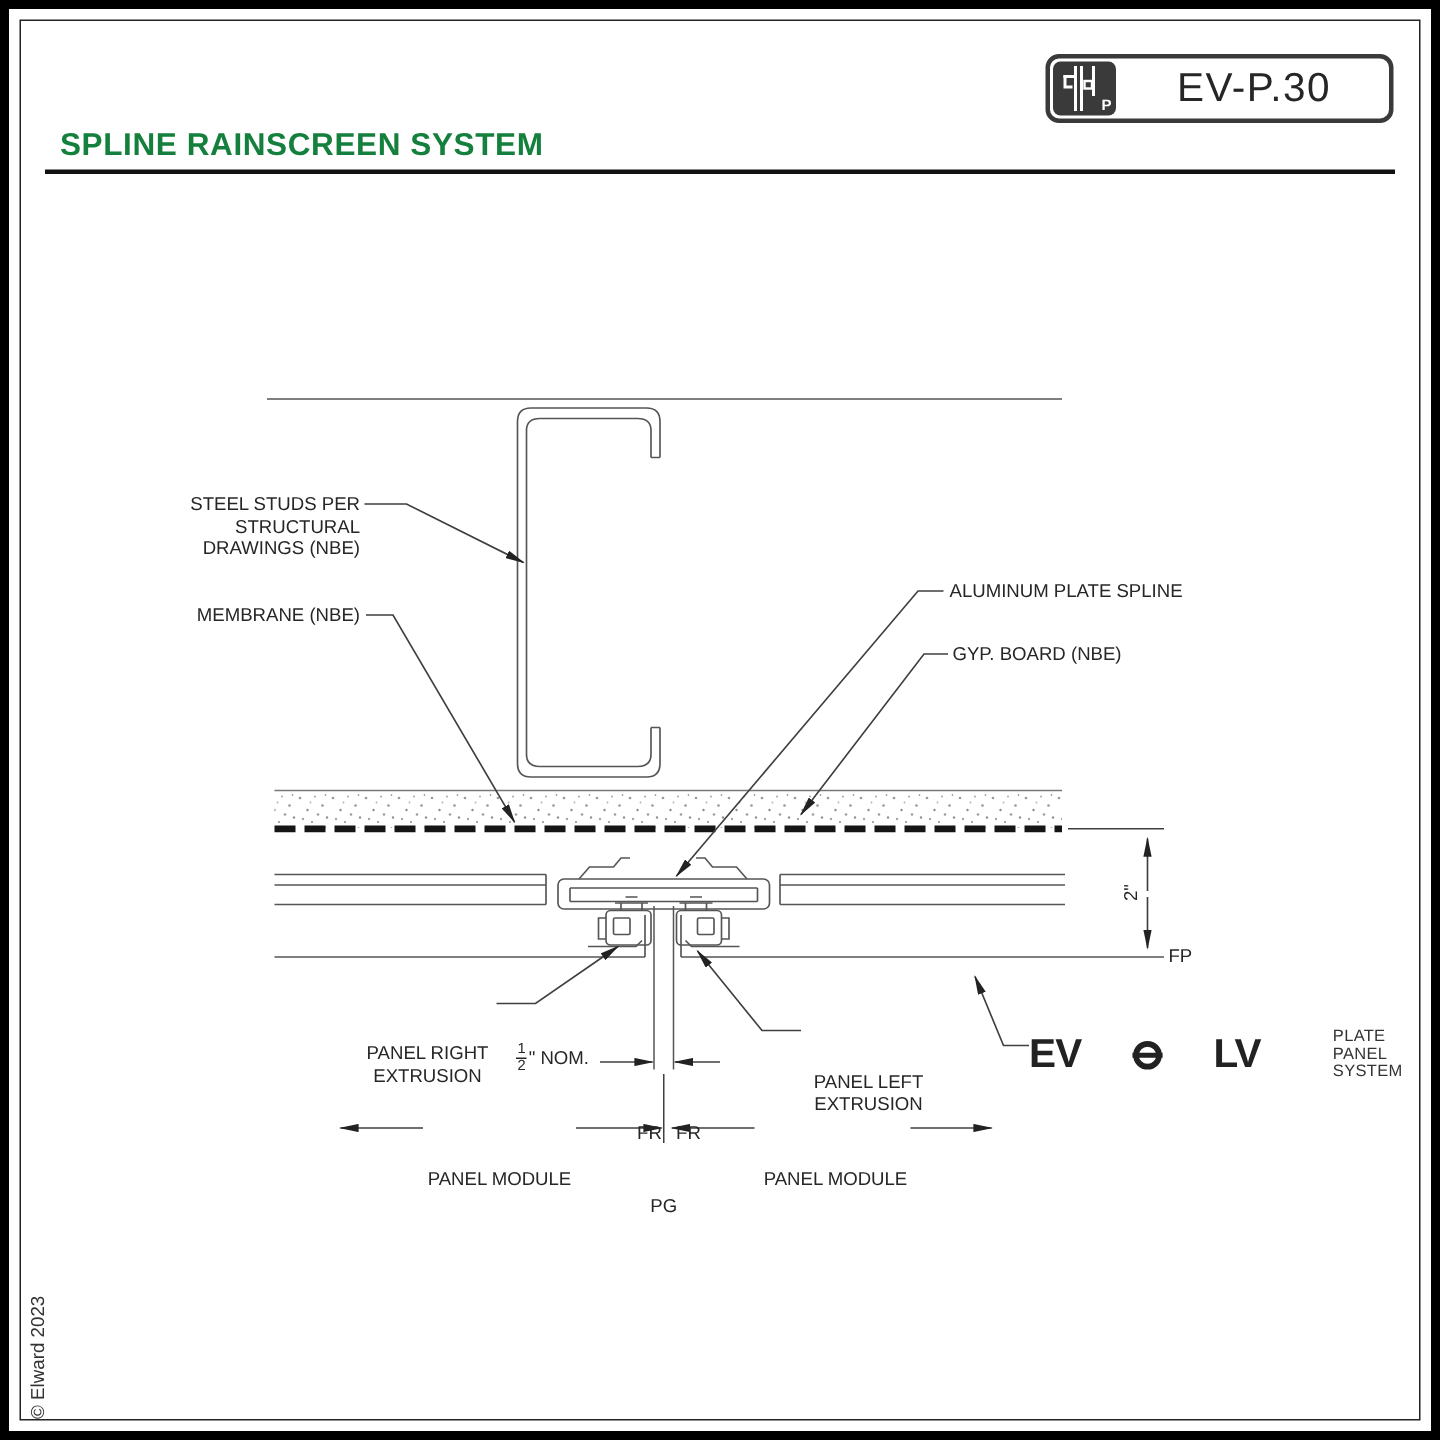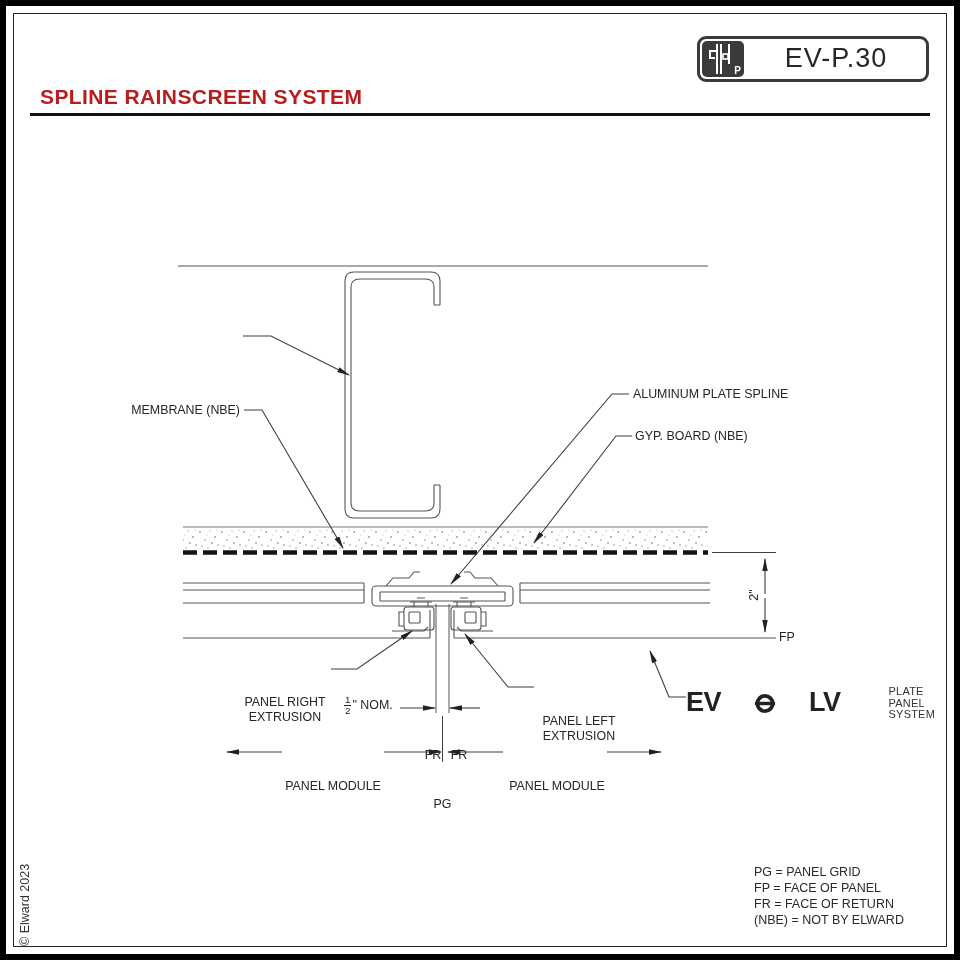--- a/index.html
+++ b/index.html
@@ -11,21 +11,21 @@
   .lbl{position:absolute;font-size:12.4px;line-height:14.7px;color:#262626;white-space:pre-line;}
   .ra{text-align:right;}
   .ctr{text-align:center;margin-top:34px;}
   
   .badge{position:absolute;left:697px;top:36px;width:232px;height:46px;border:3px solid #3a3a3a;
          border-radius:9px;display:flex;align-items:center;box-sizing:border-box;background:#fff;}
   .badge-logo{position:relative;width:42px;height:36px;margin:2px;background:#3a3a3a;border-radius:5px;flex:none;}
   .badge-logo .pletter{position:absolute;right:3px;bottom:1px;color:#fff;font-size:10px;font-weight:bold;}
   .badge-code{flex:1;text-align:center;font-size:27px;letter-spacing:1px;color:#262626;font-weight:500;
               transform:translateY(-1px);}
-  .page-title{position:absolute;left:40px;top:85px;font-size:21px;font-weight:bold;letter-spacing:0.4px;color:#b91c1c;}
+  .page-title{position:absolute;left:40px;top:85px;font-size:21px;font-weight:bold;letter-spacing:0.4px;color:#15803d;}
   .title-rule{position:absolute;left:30px;top:113px;width:900px;height:3px;background:#111;}
   
   .halfnom{position:absolute;left:344px;top:695px;display:flex;align-items:center;font-size:12.4px;color:#262626;}
   .frac{display:inline-block;text-align:center;font-size:9.8px;line-height:1.02;margin-right:1px;}
   .frac .num{display:block;border-bottom:1px solid #262626;padding:0 1px;}
   .frac .den{display:block;}
   
   .dim2{position:absolute;left:741px;top:585px;width:32px;height:20px;transform:rotate(-90deg);
         font-size:12.4px;text-align:center;color:#262626;}
   .copyright{position:absolute;left:18px;top:946px;transform-origin:0 0;transform:rotate(-90deg);
@@ -150,20 +150,23 @@
       <path d="M384,752 H441" marker-end="url(#arr)"></path>
       <path d="M503,752 H448" marker-end="url(#arr)"></path>
       <path d="M607,752 H661" marker-end="url(#arr)"></path>
 
       <path d="M712,552.5 H776" stroke-width="1"></path>
       <path d="M765,594 V559" marker-end="url(#arr)"></path>
       <path d="M765,598 V632" marker-end="url(#arr)"></path>
     </g>
   </svg>
 
+  <div class="lbl ra" style="left:55px;top:329px;width:185px;">STEEL STUDS PER
+STRUCTURAL
+DRAWINGS (NBE)</div>
   <div class="lbl ra" style="left:55px;top:403px;width:185px;">MEMBRANE (NBE)</div>
   <div class="lbl" style="left:633px;top:387px;width:170px;">ALUMINUM PLATE SPLINE</div>
   <div class="lbl" style="left:635px;top:429px;width:140px;">GYP. BOARD (NBE)</div>
   <div class="lbl ctr" style="left:240px;top:661px;width:90px;">PANEL RIGHT
 EXTRUSION</div>
   <div class="lbl ctr" style="left:533px;top:680px;width:92px;">PANEL LEFT
 EXTRUSION</div>
 
   <div class="halfnom">
     <span class="frac">
@@ -186,22 +189,16 @@
       <circle cx="11.5" cy="11.5" r="8" fill="none" stroke="#222" stroke-width="4"></circle>
       <path d="M1,11.5 H22" stroke="#222" stroke-width="3.6"></path>
     </svg>
     <span class="bold">LV</span>
     <div class="tagline">
       <div>PLATE PANEL</div>
       <div>SYSTEM</div>
     </div>
   </div>
 
-  <div class="legend">
-    <div>PG = PANEL GRID</div>
-    <div>FP = FACE OF PANEL</div>
-    <div>FR = FACE OF RETURN</div>
-    <div>(NBE) = NOT BY ELWARD</div>
-  </div>
 
   <div class="copyright">© Elward 2023</div>
 
 </div>
 
 </body></html>

